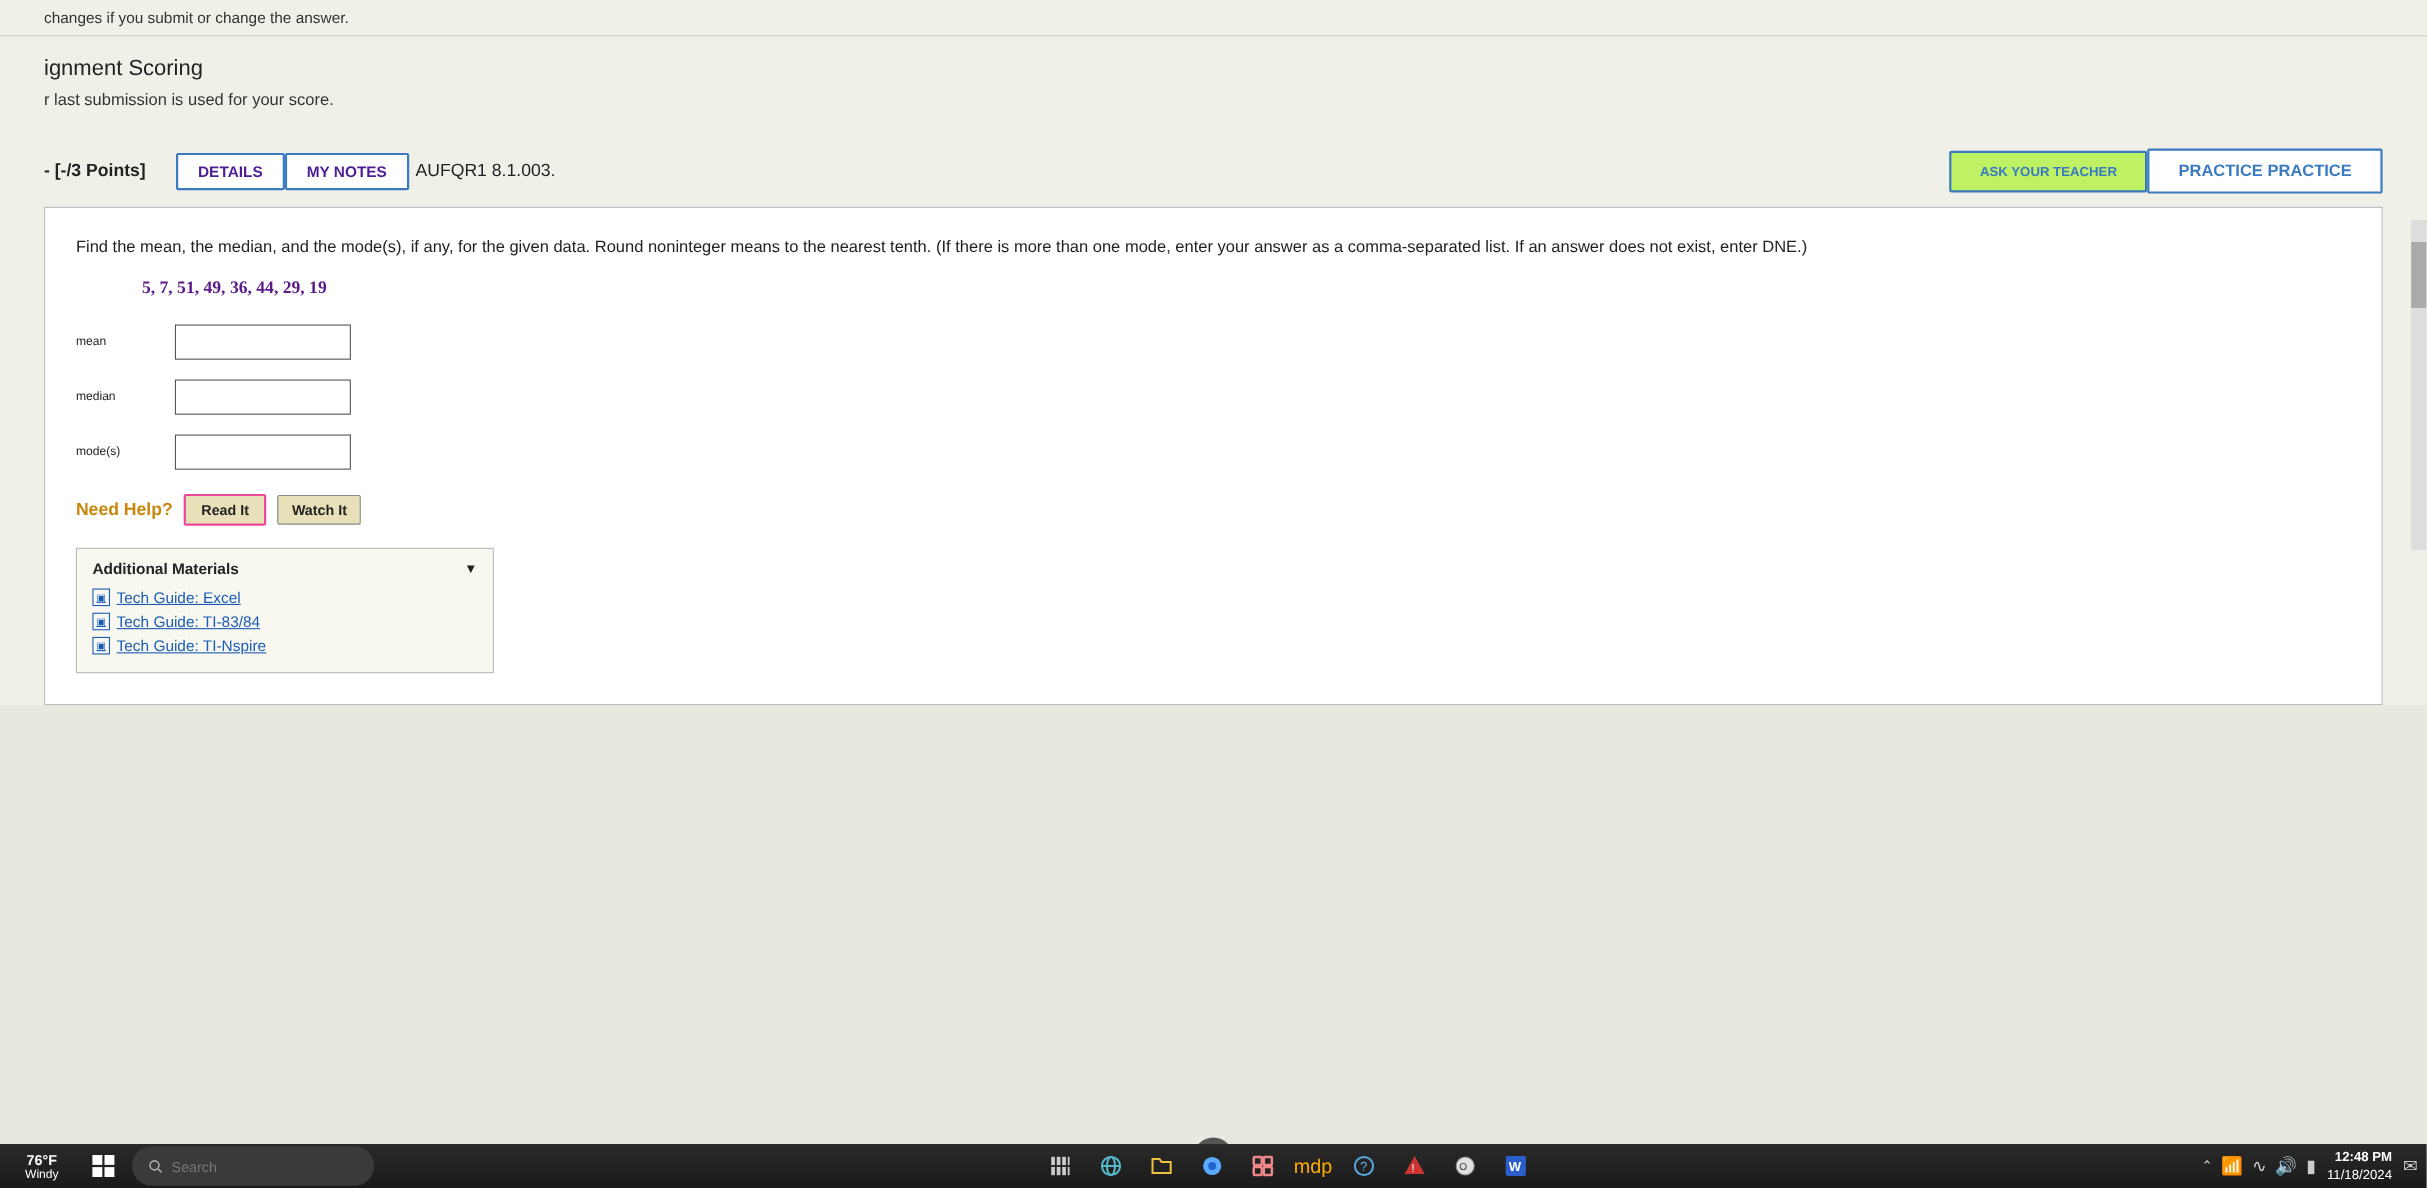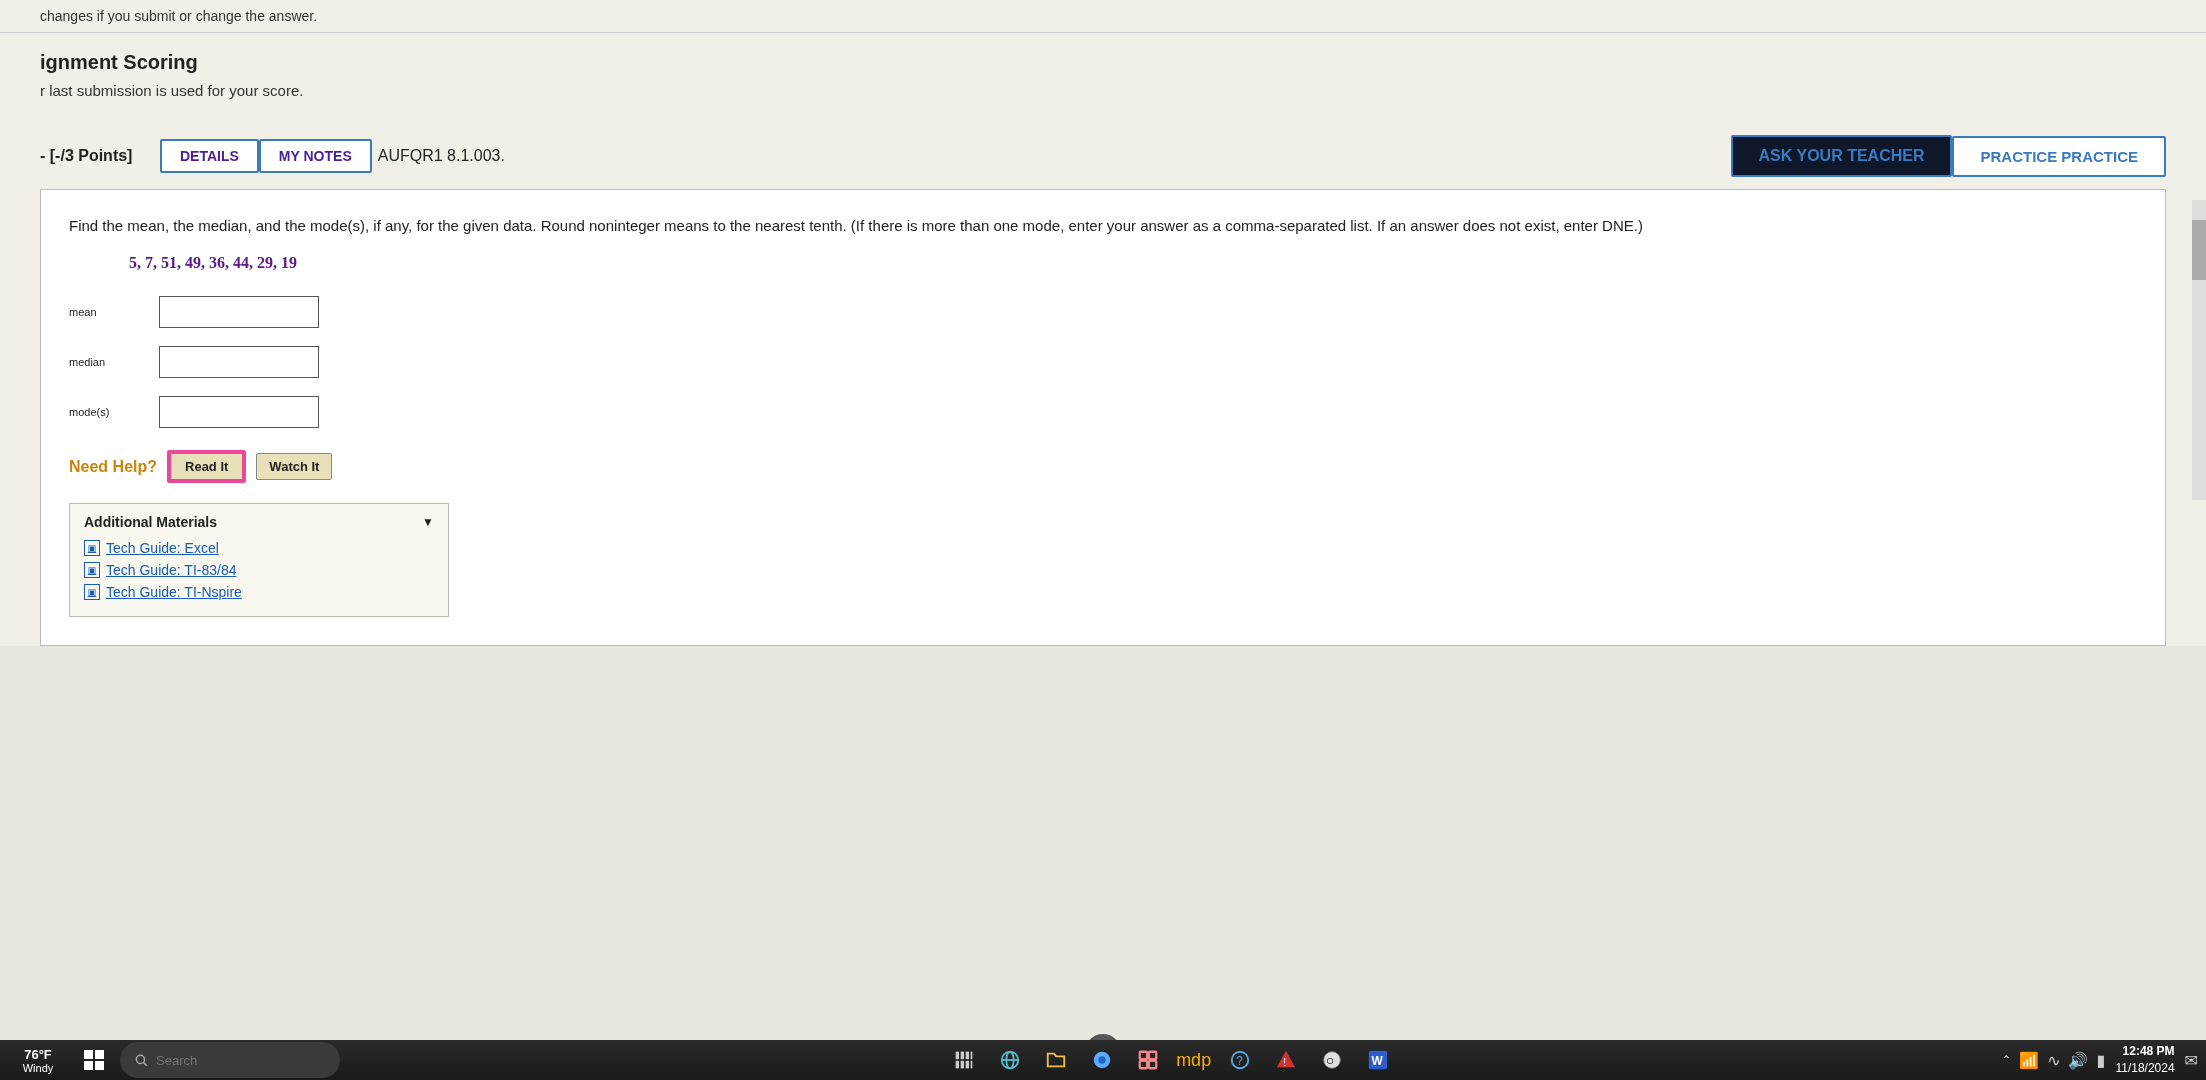--- a/index.html
+++ b/index.html
@@ -26,21 +26,21 @@
     
     .main-content {
       background: #f0f0e8;
       padding: 0 40px;
     }
 
     
     .assignment-header {
       padding: 18px 0 8px 0;
       font-size: 20px;
-      font-weight: bold;
+      font-weight: normal;
       color: #222;
     }
 
     .submission-note {
       font-size: 15px;
       color: #333;
       padding-bottom: 20px;
     }
 
     
@@ -76,24 +76,24 @@
       color: #222;
       font-weight: normal;
       margin-left: 6px;
       white-space: nowrap;
     }
 
     .spacer { flex: 1; }
 
     .btn-ask-teacher {
       border: 2px solid #3a7abf;
-      background: #0f172a;
+      background: #bef264;
       color: #3a7abf;
       padding: 10px 26px;
-      font-size: 16px;
+      font-size: 12px;
       font-weight: bold;
       cursor: pointer;
       border-radius: 2px;
       white-space: nowrap;
     }
 
     .btn-practice-another {
       border: 2px solid #3a7abf;
       background: #fff;
       color: #3a7abf;
@@ -160,21 +160,21 @@
       margin-bottom: 20px;
     }
 
     .need-help-label {
       font-size: 16px;
       font-weight: bold;
       color: #c8860a;
     }
 
     .btn-read-it {
-      border: 4px solid #ec4899;
+      border: 2px solid #ec4899;
       background: #e8e0b8;
       color: #222;
       padding: 5px 14px;
       font-size: 13px;
       font-weight: bold;
       cursor: pointer;
       border-radius: 2px;
     }
 
     .btn-watch-it {

